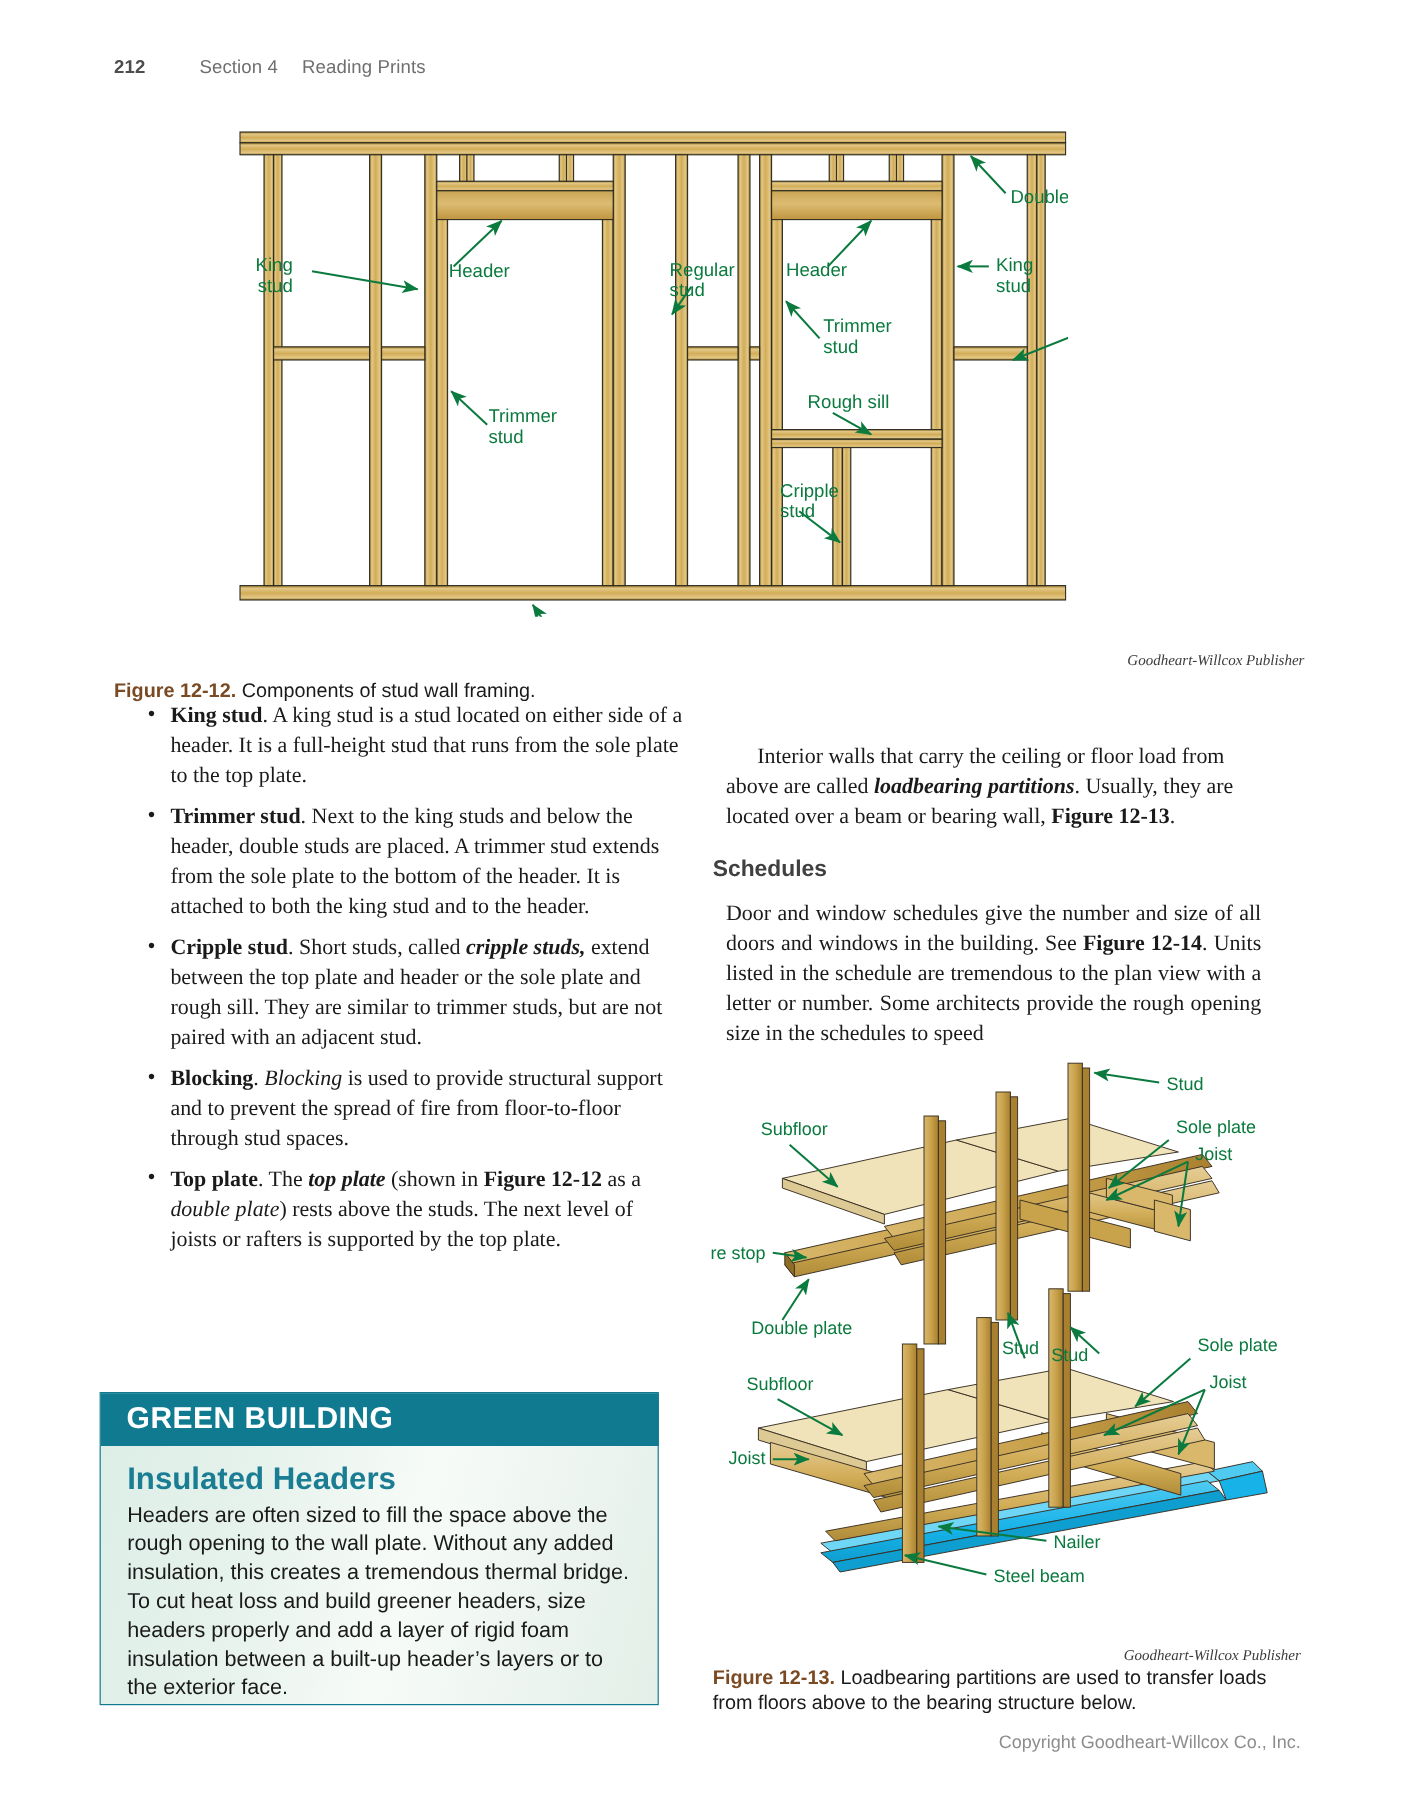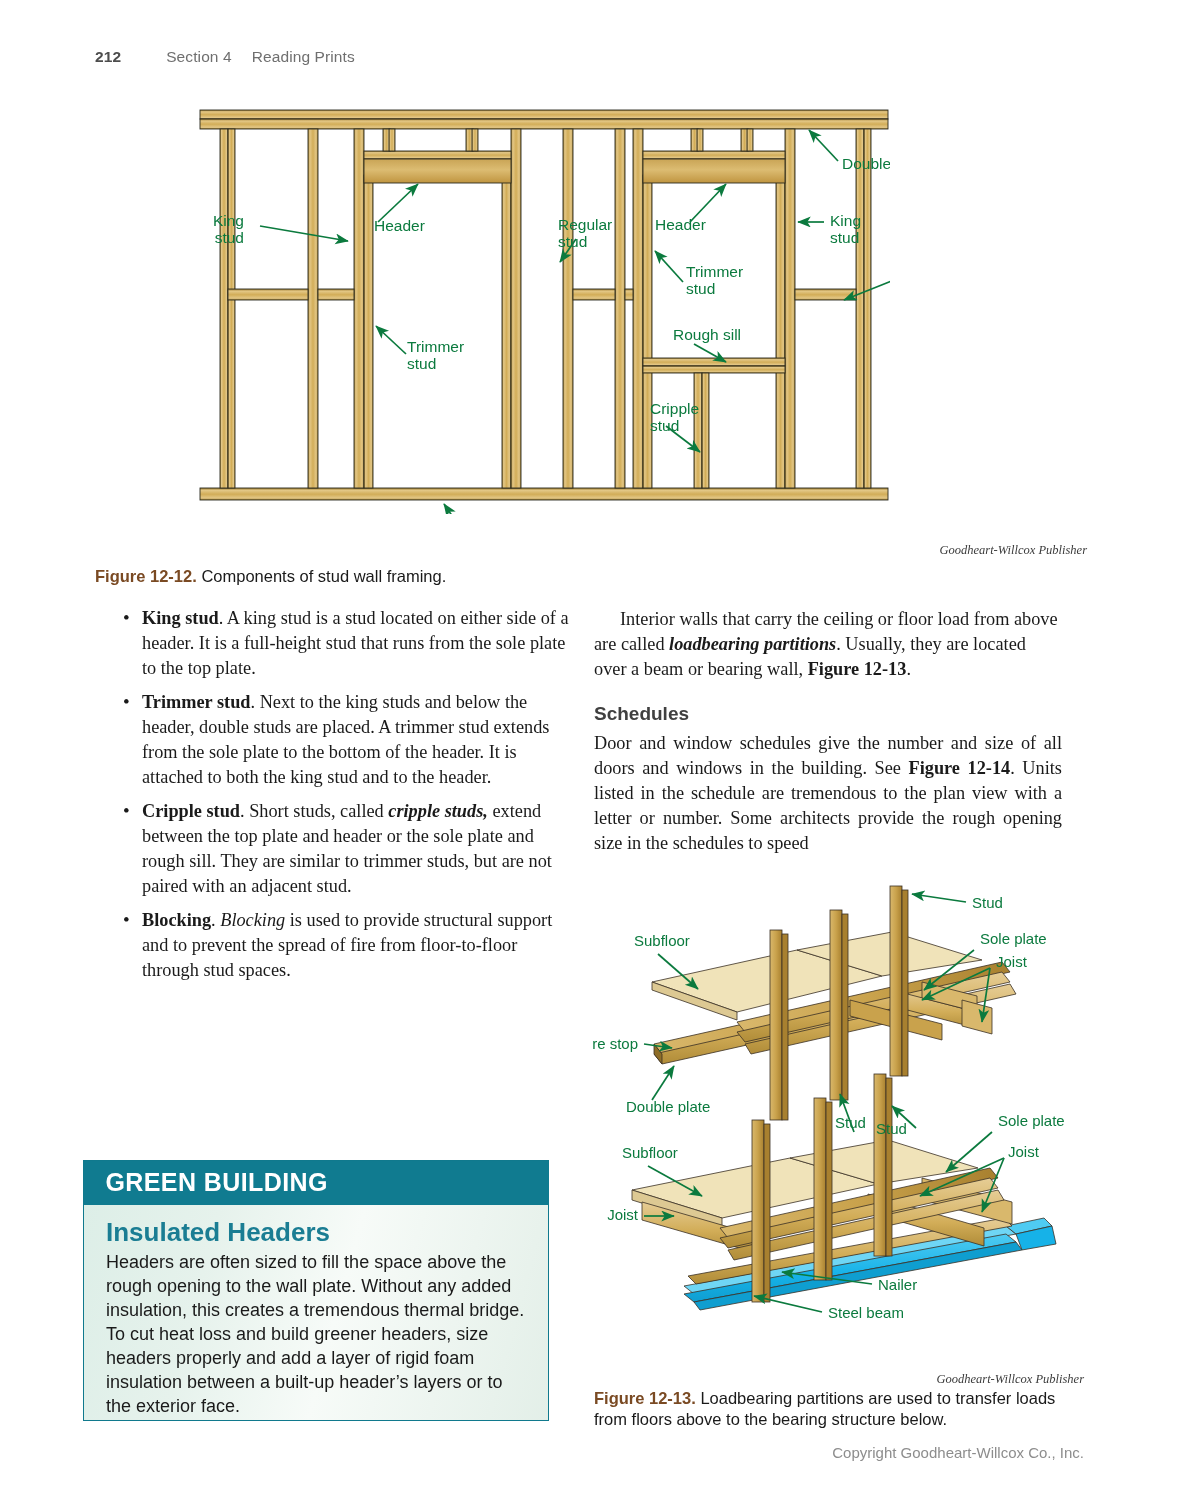--- a/index.html
+++ b/index.html
@@ -39,37 +39,37 @@
 
   .figcap {
     font-family:"Liberation Sans", sans-serif;
     font-size:16.5px; color:#1a1a1a; line-height:1.3;
   }
   .figcap .lbl { font-weight:bold; color:#7a4a23; }
   #cap1212 { position:absolute; left:95px; top:566px; width:700px; }
 
   
   .col { position:absolute; font-size:18.3px; line-height:1.365; text-align:left; }
-  #colL { left:118px; top:606px; width:452px; }
+  #colL { left:118px; top:584px; width:452px; }
   #colR { left:594px; top:607px; width:468px; }
 
   ul.bullets { list-style:none; margin:0; padding:0; }
   ul.bullets li {
     position:relative; padding-left:24px; margin-bottom:9px;
     text-indent:0;
   }
   ul.bullets li::before {
     content:"\2022"; position:absolute; left:5px; top:-1px; font-size:19px;
   }
   b { font-weight:bold; }
   i { font-style:italic; }
   .bi { font-weight:bold; font-style:italic; }
 
   .para-indent { text-indent:26px; }
-  #colR p { margin:0; text-align:justify; }
+  #colR p { margin:11px; text-align:justify; }
   #colR p.first { text-align:left; }
   h3.sub {
     font-family:"Liberation Sans", sans-serif;
     font-size:19px; font-weight:bold; color:#404040;
     margin:19px 0 4px 0;
   }
 
   
   #greenbox {
     position:absolute; left:83px; top:1160px;
@@ -262,20 +262,21 @@
   <span class="lbl">Figure 12-12.</span>
   <span>Components of stud wall framing.</span>
 </div>
 
 <div class="col" id="colL">
   <ul class="bullets">
     <li><b>King stud</b><span>. A king stud is a stud located on either side of a header. It is a full-height stud that runs from the sole plate to the top plate.</span></li>
     <li><b>Trimmer stud</b><span>. Next to the king studs and below the header, double studs are placed. A trimmer stud extends from the sole plate to the bottom of the header. It is attached to both the king stud and to the header.</span></li>
     <li><b>Cripple stud</b><span>. Short studs, called </span><span class="bi">cripple studs,</span><span> extend between the top plate and header or the sole plate and rough sill. They are similar to trimmer studs, but are not paired with an adjacent stud.</span></li>
     <li><b>Blocking</b><span>. </span><i>Blocking</i><span> is used to provide structural support and to prevent the spread of fire from floor-to-floor through stud spaces.</span></li>
+    <li><b>Top plate</b><span>. The </span><span class="bi">top plate</span><span> (shown in </span><b>Figure 12-12</b><span> as a </span><i>double plate</i><span>) rests above the studs. The next level of joists or rafters is supported by the top plate.</span></li>
   </ul>
 </div>
 
 <div class="col" id="colR">
   <p class="para-indent first"><span>Interior walls that carry the ceiling or floor load from above are called </span><span class="bi">loadbearing partitions</span><span>. Usually, they are located over a beam or bearing wall, </span><b>Figure 12-13</b><span>.</span></p>
 
   <h3 class="sub">Schedules</h3>
 
   <p><span>Door and window schedules give the number and size of all doors and windows in the building. See </span><b>Figure 12-14</b><span>. Units listed in the schedule are tremendous to the plan view with a letter or number. Some architects provide the rough opening size in the schedules to speed</span></p>
 </div>

